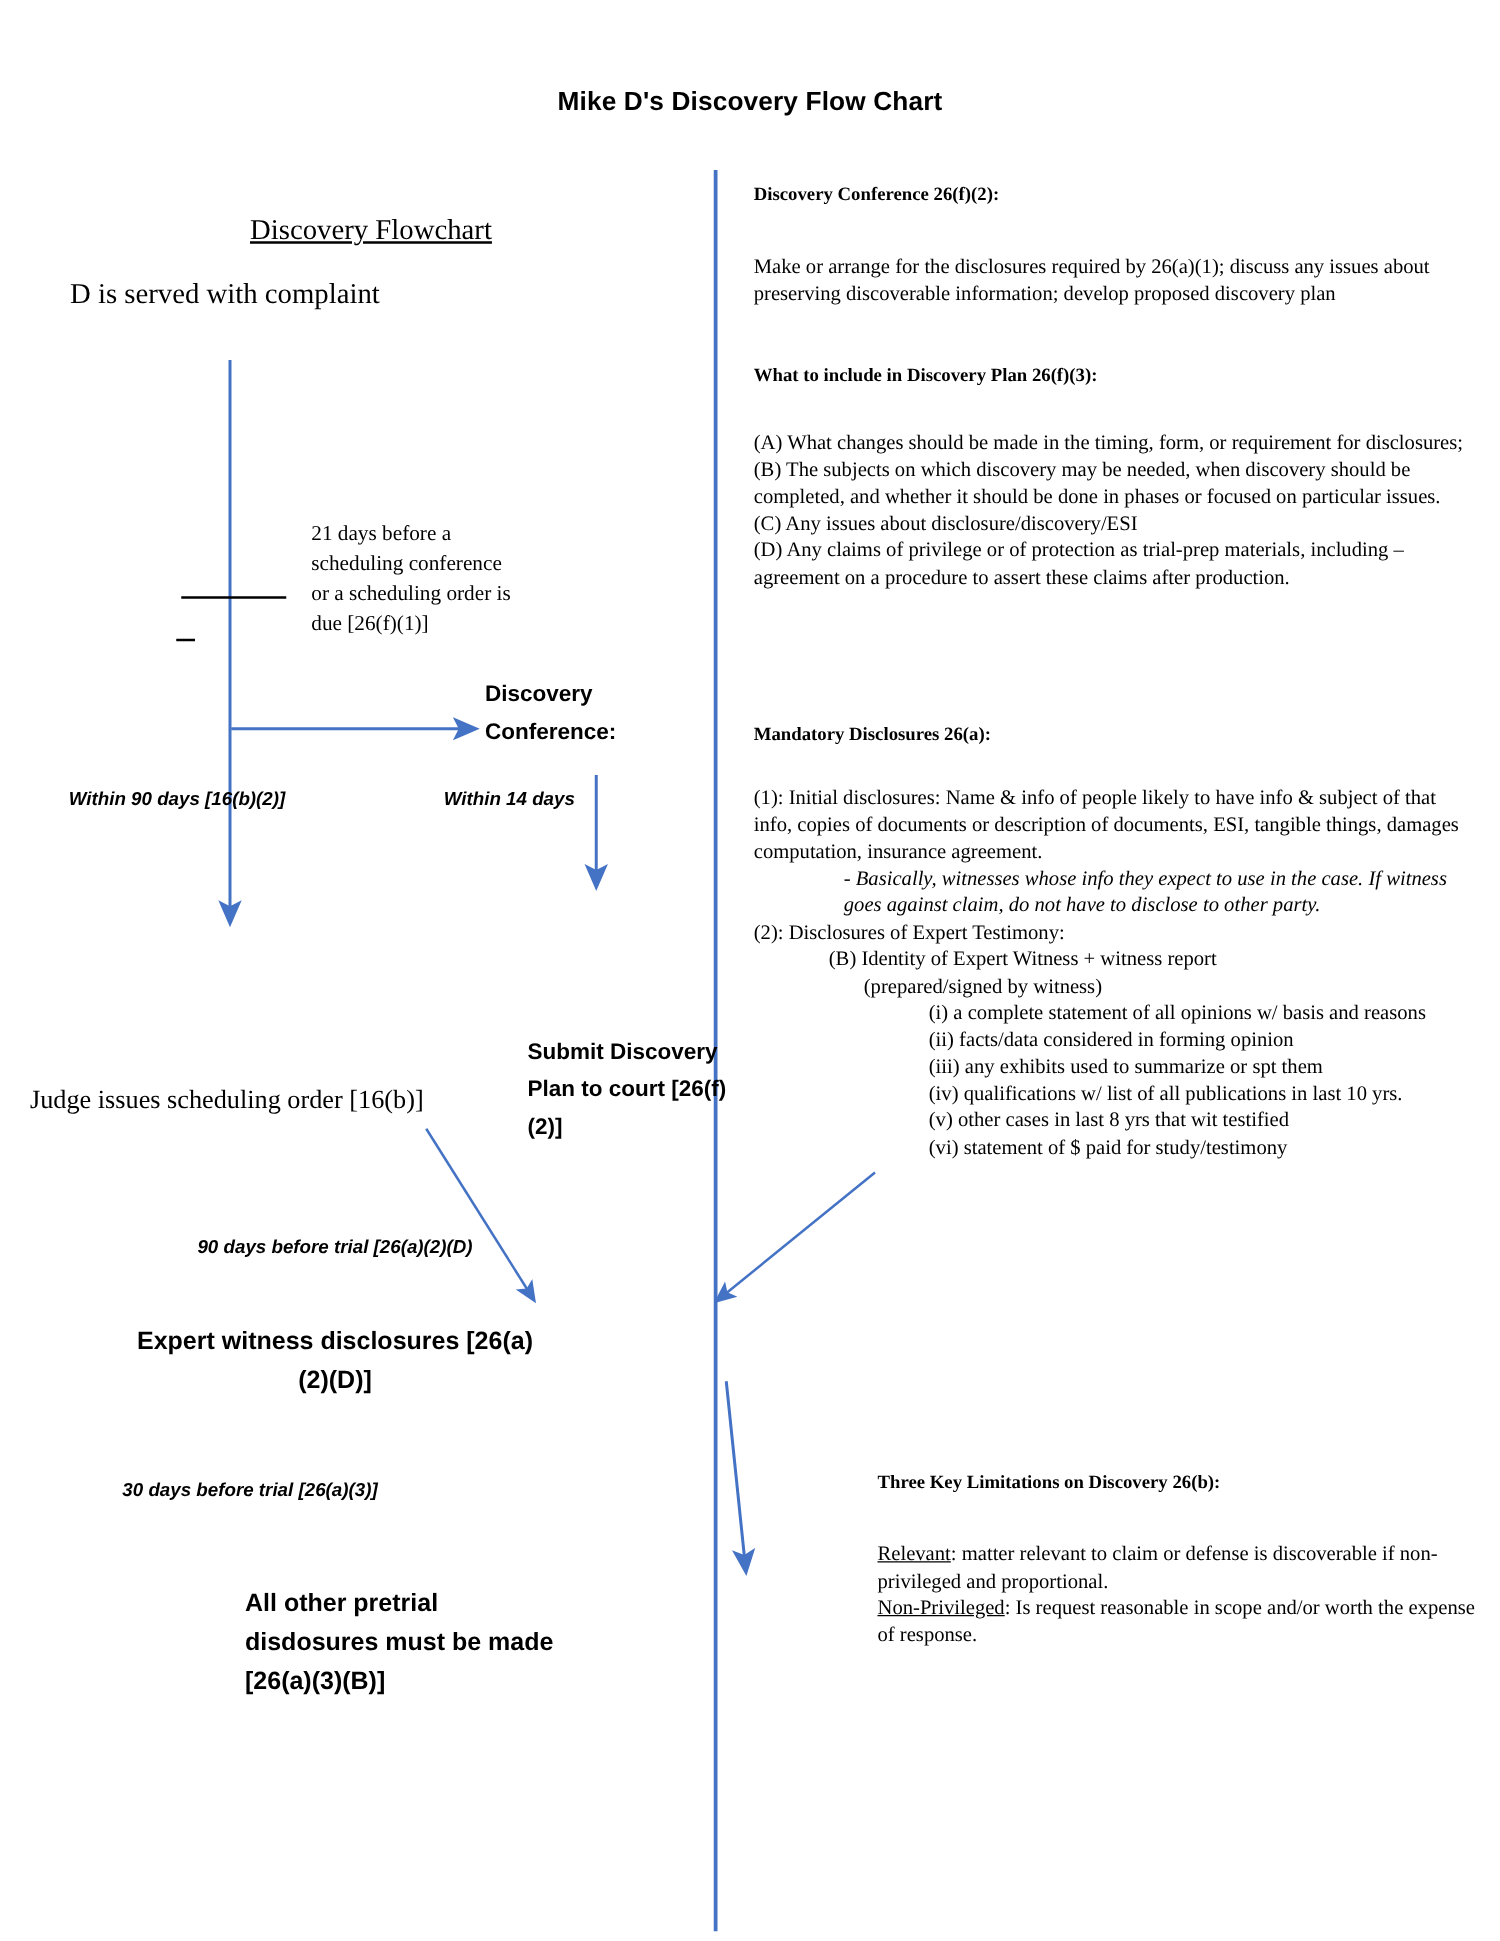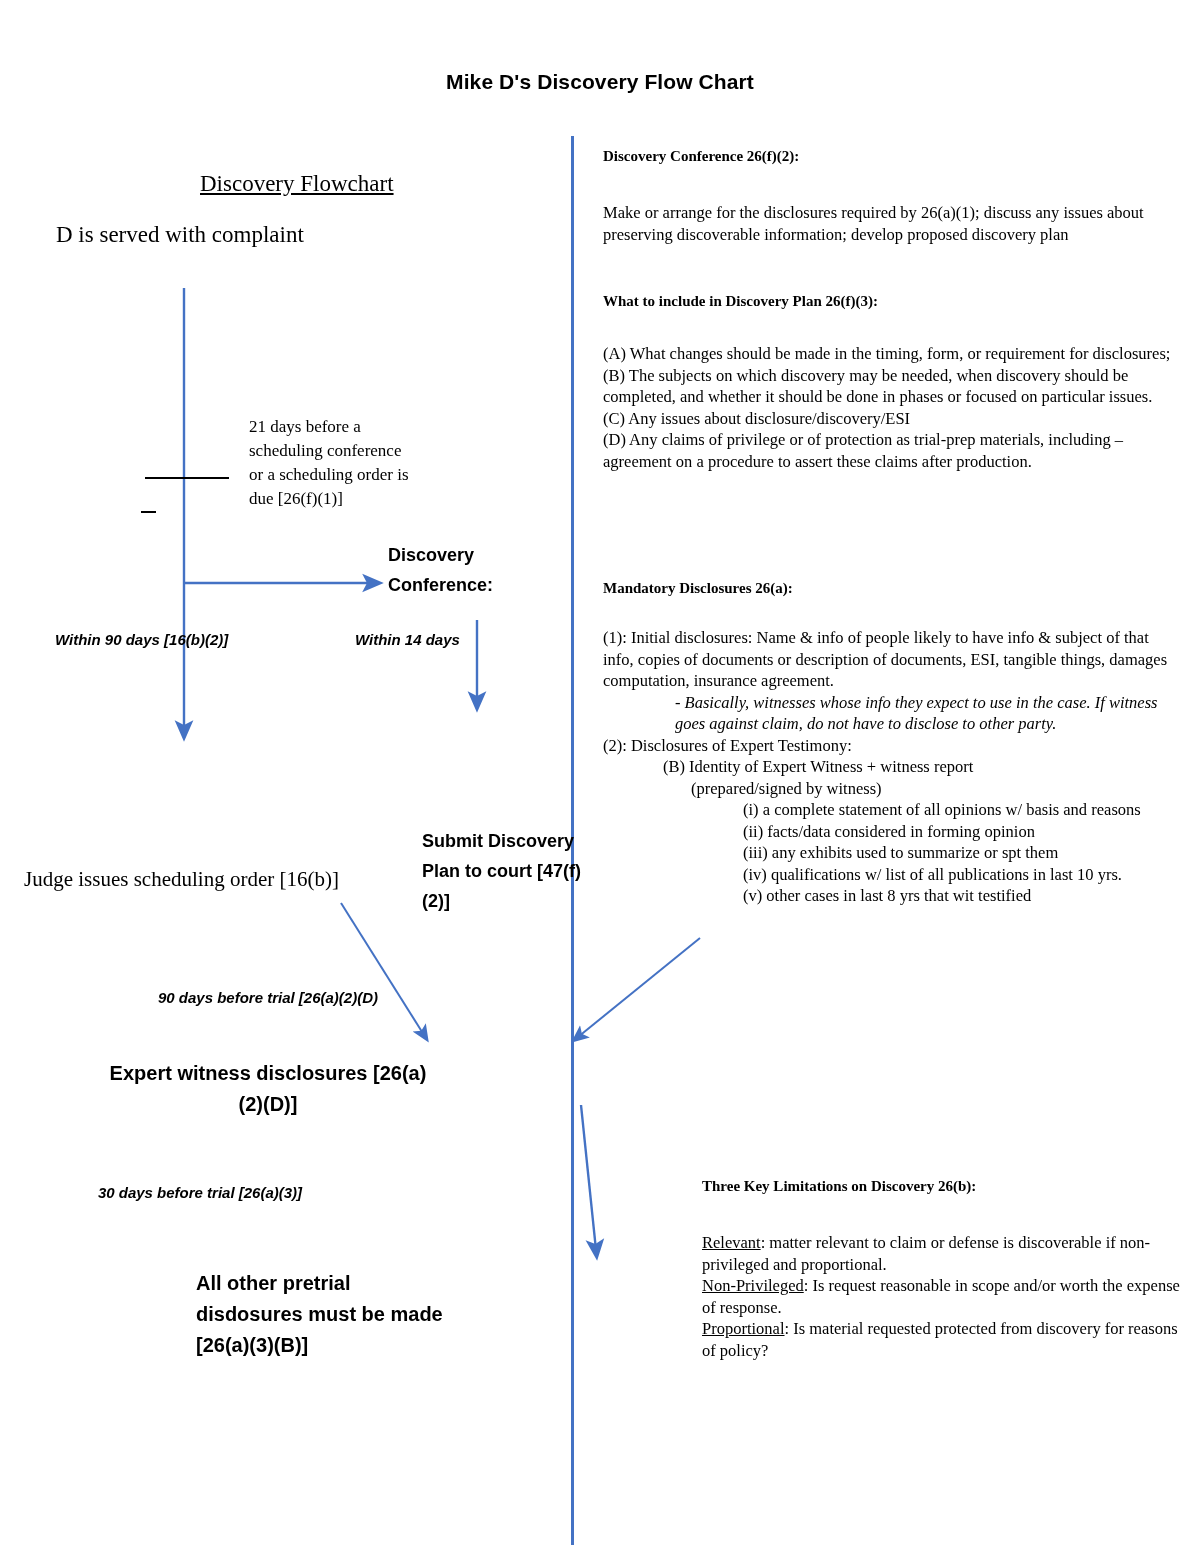--- a/index.html
+++ b/index.html
@@ -183,21 +183,21 @@
     <line x1="581" y1="1105" x2="596" y2="1250" stroke="#4472C4" stroke-width="2.4" marker-end="url(#ah)"></line>
   </svg>
 
   <div class="tx serif flow-head">Discovery Flowchart</div>
   <div class="tx serif served">D is served with complaint</div>
   <div class="tx serif note-21">21 days before a scheduling conference or a scheduling order is due [26(f)(1)]</div>
   <div class="tx sans-bold disc-conf">Discovery Conference:</div>
   <div class="tx ital lbl-90">Within 90 days [16(b)(2)]</div>
   <div class="tx ital lbl-14">Within 14 days</div>
   <div class="tx serif judge">Judge issues scheduling order [16(b)]</div>
-  <div class="tx sans-bold submit-plan">Submit Discovery Plan to court [47(f)(2)]</div>
+  <div class="tx sans-bold submit-plan">Submit Discovery Plan to court [26(f)(2)]</div>
   <div class="tx ital lbl-90trial">90 days before trial [26(a)(2)(D)</div>
   <div class="tx sans-bold expert-head">Expert witness disclosures [26(a)(2)(D)]</div>
   <div class="tx ital lbl-30trial">30 days before trial [26(a)(3)]</div>
   <div class="tx sans-bold all-other">All other pretrial disdosures must be made [26(a)(3)(B)]</div>
 
   <div class="tx serif rcol r-h rc-1">Discovery Conference 26(f)(2):</div>
   <div class="tx serif rcol r-p rc-2">Make or arrange for the disclosures required by 26(a)(1); discuss any issues about preserving discoverable information; develop proposed discovery plan</div>
 
   <div class="tx serif rcol r-h rc-3">What to include in Discovery Plan 26(f)(3):</div>
   <div class="tx serif rcol r-p rc-4">
@@ -212,28 +212,26 @@
     <div>(1):  Initial disclosures: Name &amp; info of people likely to have info &amp; subject of that info, copies of documents or description of documents, ESI, tangible things, damages computation, insurance agreement.</div>
     <div class="r-ital ind1">- Basically, witnesses whose info they expect to use in the case. If witness goes against claim, do not have to disclose to other party.</div>
     <div>(2): Disclosures of Expert Testimony:</div>
     <div class="ind2">(B) Identity of Expert Witness + witness report</div>
     <div class="ind3">(prepared/signed by witness)</div>
     <div class="ind4">(i) a complete statement of all opinions w/ basis and reasons</div>
     <div class="ind4">(ii) facts/data considered in forming opinion</div>
     <div class="ind4">(iii) any exhibits used to summarize or spt them</div>
     <div class="ind4">(iv) qualifications w/ list of all publications in last 10 yrs.</div>
     <div class="ind4">(v) other cases in last 8 yrs that wit testified</div>
+    <div class="ind4">(vi) statement of $ paid for study/testimony</div>
   </div>
 
   <div class="tx serif r-h rc-7">Three Key Limitations on Discovery 26(b):</div>
   <div class="tx serif r-p rc-8">
     <div>
       <span class="u">Relevant</span><span>: matter relevant to claim or defense is discoverable if non-privileged and proportional.</span>
     </div>
     <div>
       <span class="u">Non-Privileged</span><span>: Is request reasonable in scope and/or worth the expense of response.</span>
     </div>
-    <div>
-      <span class="u">Proportional</span><span>: Is material requested protected from discovery for reasons of policy?</span>
-    </div>
   </div>
 
 </div>
 
 </body></html>

